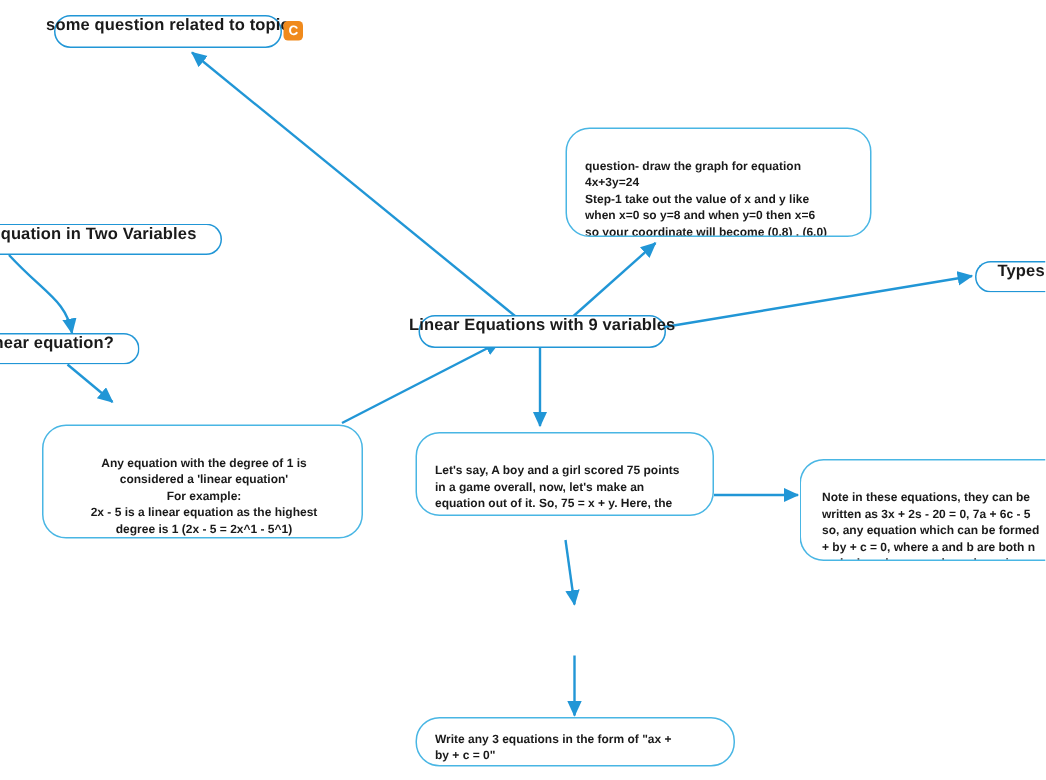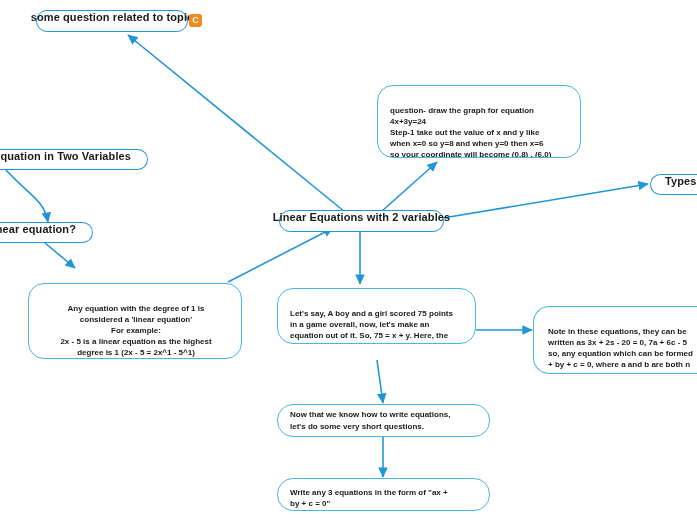--- a/index.html
+++ b/index.html
@@ -142,21 +142,21 @@
 
   <div class="node pill clip-left" style="left:-6px; top:149px; width:154px; height:21px;">
     <span>Linear Equation in Two Variables</span>
   </div>
 
   <div class="node pill clip-left" style="left:-6px; top:222px; width:99px; height:21px;">
     <span>s a linear equation?</span>
   </div>
 
   <div class="node pill" style="left:279px; top:210px; width:165px; height:22px;">
-    <span>Linear Equations with 2 variables</span>
+    <span>Linear Equations with 9 variables</span>
   </div>
 
   <div class="node pill clip-right" style="left:650px; top:174px; width:53px; height:21px;">
     <span>Types of</span>
   </div>
 
   <div class="note node rounded-lg" style="left:377px; top:85px; width:204px; height:73px;">
     <span>question- draw the graph for equation
 4x+3y=24
 Step-1 take out the value of x and y like
@@ -187,25 +187,20 @@
 
   <div class="note node rounded-lg clip-right" style="left:533px; top:306px; width:170px; height:68px;">
     <span>Note in these equations, they can be
 written as 3x + 2s - 20 = 0, 7a + 6c - 5
 so, any equation which can be formed
 + by + c = 0, where a and b are both n
 and a,b and c are real numbers, is a lin
 equation with two variables</span>
   </div>
 
-  <div class="note node rounded-lg" style="left:277px; top:404px; width:213px; height:33px;
-              display:flex; align-items:center;">
-    <span>Now that we know how to write equations,
-let's do some very short questions.</span>
-  </div>
 
   <div class="note node rounded-lg" style="left:277px; top:478px; width:213px; height:33px;
               display:flex; ">
     <span>Write any 3 equations in the form of "ax +
 by + c = 0"</span>
   </div>
 
 </div>
 
 </body></html>

